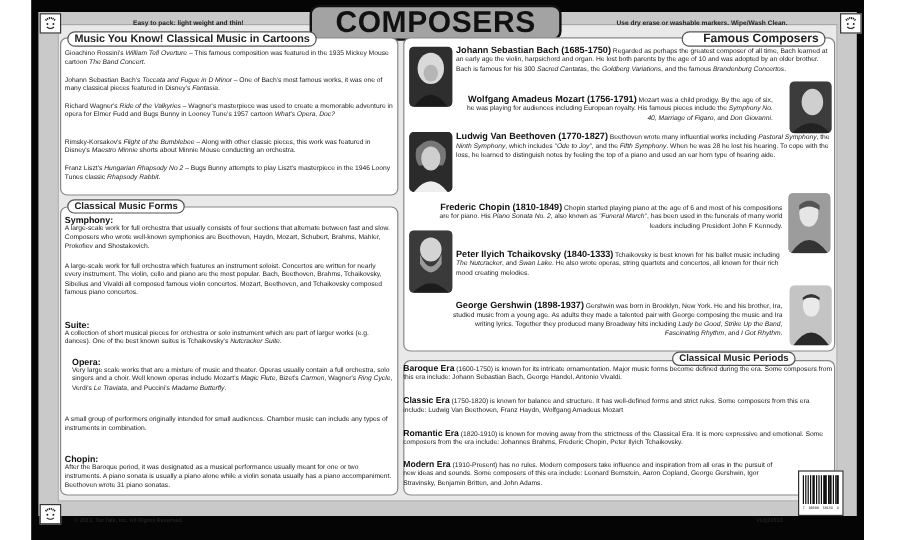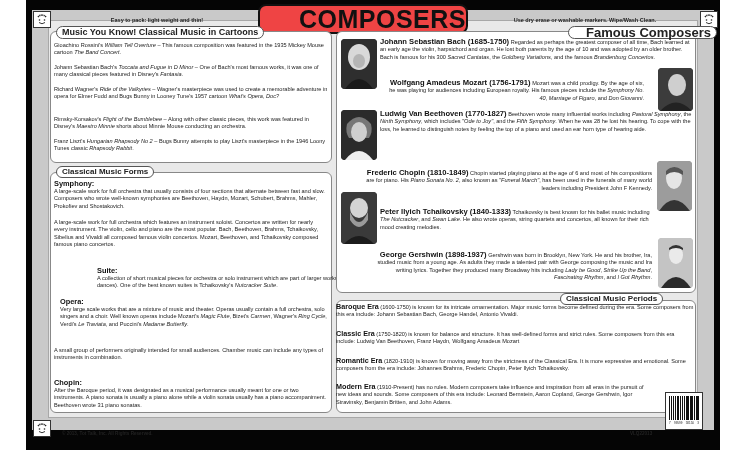--- a/index.html
+++ b/index.html
@@ -20,22 +20,22 @@
     }
     .top-bar {
       position: absolute; top: 15px; height: 10px; font-size: 5.5px; font-weight: bold;
       color: #222; text-align: center; line-height: 10px;
     }
     .top-bar.left { left: 58px; width: 198px; }
     .top-bar.right { left: 470px; width: 230px; }
 
     .title-box {
       position: absolute; left: 258px; top: 4px; width: 210px; height: 30px;
-      background: #ef4444; border: 2px solid #111; border-radius: 8px;
-      font-weight: bold; font-size: 25px; text-align: right; line-height: 27px;
+      background: #a3a3a3; border: 2px solid #111; border-radius: 8px;
+      font-weight: bold; font-size: 25px; text-align: center; line-height: 27px;
       letter-spacing: 0.5px; color: #111;
     }
 
     .smiley {
       position: absolute; width: 18px; height: 17px; background: #fff; border: 1px solid #333;
       display: flex; align-items: center; justify-content: center;
     }
     .smiley svg { width: 14px; height: 13px; }
 
     .panel {
@@ -118,38 +118,38 @@
 <div class="panel" style="left:50px;top:172px;width:282px;height:241px;"></div>
 <div class="panel-label" style="left:56px;top:166px;font-size:8px;line-height:10px;">Classical Music Forms</div>
 
 <div class="para" style="left:54px;top:179px;width:274px;">
   <div class="form-h">Symphony:</div>
   <div>A large-scale work for full orchestra that usually consists of four sections that alternate between fast and slow. Composers who wrote well-known symphonies are Beethoven, Haydn, Mozart, Schubert, Brahms, Mahler, Prokofiev and Shostakovich.</div>
 </div>
 <div class="para" style="left:54px;top:219px;width:274px;">
   <div>A large-scale work for full orchestra which features an instrument soloist. Concertos are written for nearly every instrument. The violin, cello and piano are the most popular. Bach, Beethoven, Brahms, Tchaikovsky, Sibelius and Vivaldi all composed famous violin concertos. Mozart, Beethoven, and Tchaikovsky composed famous piano concertos.</div>
 </div>
-<div class="para" style="left:54px;top:266px;width:274px;margin-left:43px;">
+<div class="para" style="left:54px;top:266px;width:274px;">
   <div class="form-h">Suite:</div>
   <div><span>A collection of short musical pieces for orchestra or solo instrument which are part of larger works (e.g. dances). One of the best known suites is Tchaikovsky's </span><i>Nutcracker Suite</i><span>.</span></div>
 </div>
 <div class="para" style="left:60px;top:297px;width:274px;">
   <div class="form-h">Opera:</div>
   <div><span>Very large scale works that are a mixture of music and theater. Operas usually contain a full orchestra, solo singers and a choir. Well known operas include Mozart's</span> <i>Magic Flute</i>, Bizet's <i>Carmen</i>, Wagner's <i>Ring Cycle</i>, Verdi's <i>Le Traviata</i>, and Puccini's <i>Madame Butterfly</i>.</div>
 </div>
 <div class="para" style="left:54px;top:347px;width:274px;">
   <div>A small group of performers originally intended for small audiences. Chamber music can include any types of instruments in combination.</div>
 </div>
 <div class="para" style="left:54px;top:378px;width:274px;">
   <div class="form-h">Chopin:</div>
   <div>After the Baroque period, it was  designated as a musical performance usually meant for one or two instruments. A piano sonata is usually a piano alone while a violin sonata usually has a piano accompaniment. Beethoven wrote 31 piano sonatas.</div>
 </div>
 
 <div class="panel" style="left:336px;top:31px;width:360px;height:262px;"></div>
-<div class="panel-label" style="left:568px;top:26px;font-size:13px;line-height:11px;padding-left:17px;">Famous Composers</div>
+<div class="panel-label" style="left:568px;top:26px;font-size:10px;line-height:11px;padding-left:17px;">Famous Composers</div>
 
 <div class="portrait" style="left:341px;top:39px;width:36px;height:50px;">
   <svg viewBox="0 0 36 50">
       <rect width="36" height="50" fill="#2e2e2e"></rect>
       <ellipse cx="18" cy="18" rx="11" ry="13" fill="#d9d9d9"></ellipse>
       <ellipse cx="18" cy="22" rx="6" ry="7" fill="#b5b5b5"></ellipse>
       <path d="M4 50 Q18 30 32 50 Z" fill="#1a1a1a"></path>
     </svg>
 </div>
 <div class="composer" style="left:380px;top:38px;width:312px;">

